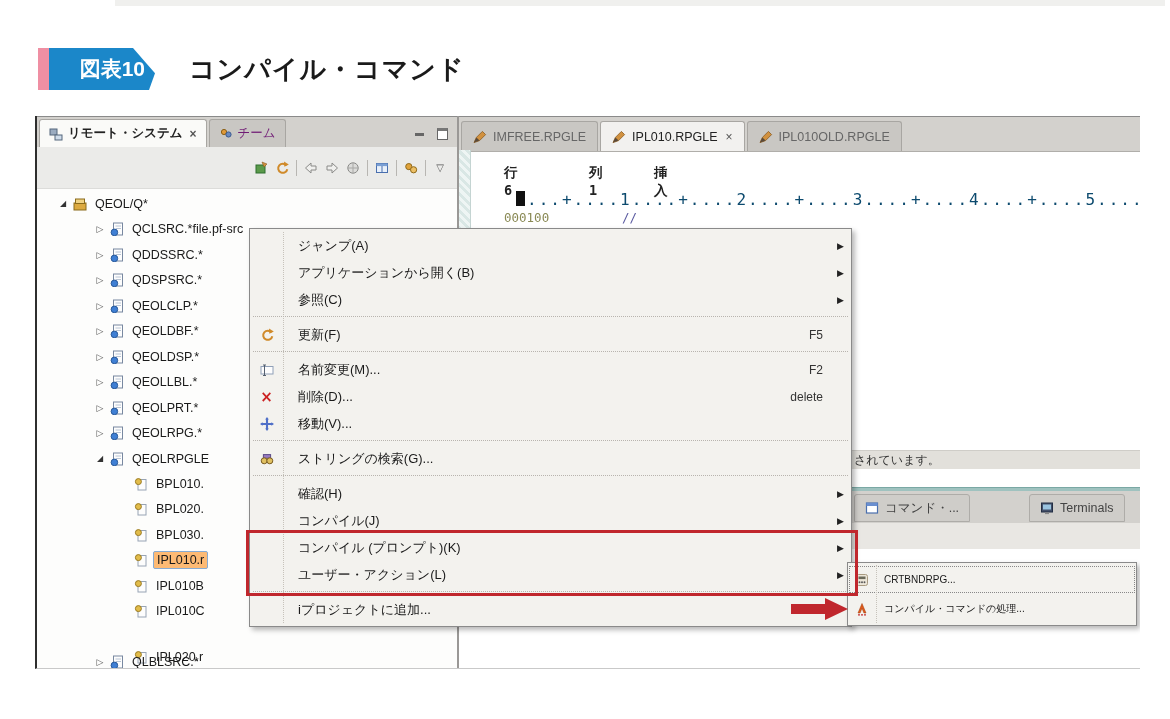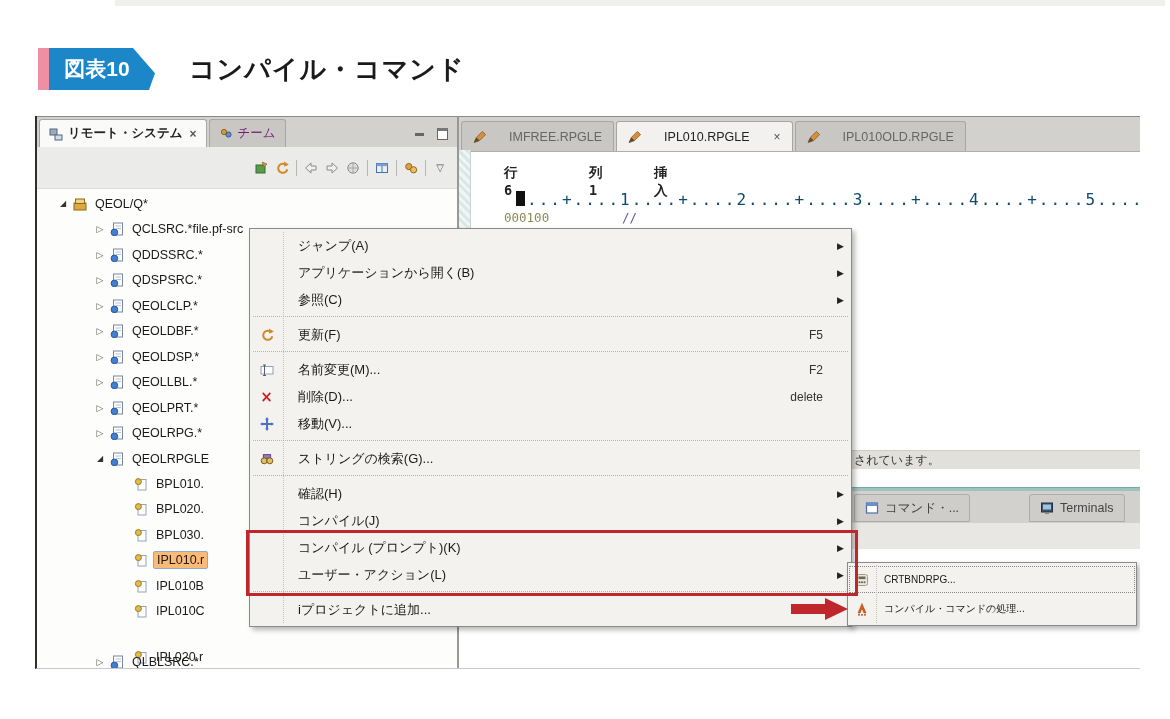--- a/index.html
+++ b/index.html
@@ -3,21 +3,21 @@
 <meta charset="utf-8">
 <style>
   html,body{margin:0;padding:0;background:#fff;}
   .page{position:relative;width:1170px;height:719px;background:#ffffff;overflow:hidden;
         font-family:"Liberation Sans",sans-serif;}
   .crop-artifact{position:absolute;left:115px;top:0;width:1050px;height:6px;background:#f0f0ee;}
 
   
   .fig-header{position:absolute;left:38px;top:48px;height:42px;display:flex;align-items:center;}
   .fig-bar{display:inline-block;width:11px;height:42px;background:#ef8fa3;}
-  .fig-badge{display:inline-flex;align-items:center;justify-content:center;
+  .fig-badge{display:inline-flex;align-items:center;justify-content:flex-end;
              width:106px;height:42px;background:#1b87c9;color:#fff;font-size:21px;font-weight:bold;
              clip-path:polygon(0 0,calc(100% - 22px) 0,100% 60%,calc(100% - 6px) 100%,0 100%);
              padding-right:10px;box-sizing:border-box;}
   .fig-title{margin:0 0 0 34px;font-size:26px;font-weight:700;color:#1a1a1a;letter-spacing:1px;}
 
   
   .shot{position:absolute;left:35px;top:116px;width:1103px;height:552px;background:#fff;
         border-left:2px solid #2e2e2e;border-bottom:1px solid #c9c9c9;overflow:hidden;font-size:12.5px;}
 
   
@@ -38,21 +38,21 @@
   .texp{width:12px;font-size:9px;color:#555;text-align:center;flex:none;}
   .texp.x{color:#333;font-size:8px;}
   .tlabel{margin-left:5px;padding:1px 3px;}
   .tlabel.sel{background:#fdba74;border:1px solid #86abd4;border-radius:2px;}
 
   
   .epanel{position:absolute;left:420px;top:0;width:683px;height:552px;background:#ffffff;
           border-left:2px solid #9a9896;}
   .etabrow{position:absolute;left:0;top:0;width:683px;height:34px;background:#d3d1cd;
            border-top:1px solid #8a8a8a;border-bottom:1px solid #b0aeaa;display:flex;align-items:flex-end;}
-  .etab{display:flex;align-items:center;gap:22px;height:29px;padding:0 11px;font-size:12.5px;color:#666;
+  .etab{display:flex;align-items:center;gap:6px;height:29px;padding:0 11px;font-size:12.5px;color:#666;
         background:#c9c7c3;border:1px solid #a8a6a2;border-bottom:none;margin-left:2px;
         border-radius:3px 3px 0 0;white-space:nowrap;}
   .etab.active{background:#f2f1ef;color:#222;}
   .closex{font-size:12px;color:#555;margin-left:2px;}
   .emarker{position:absolute;left:0;top:34px;width:11px;height:300px;
            background:repeating-linear-gradient(45deg,#d9e7e5 0 3px,#eef5f4 3px 6px);
            border-right:1px solid #c4d4d2;}
   .estatus{position:absolute;left:0;top:48px;height:20px;font-family:"DejaVu Sans Mono",monospace;
            font-weight:bold;font-size:13.5px;color:#222;}
   .estatus span{position:absolute;top:0;}

